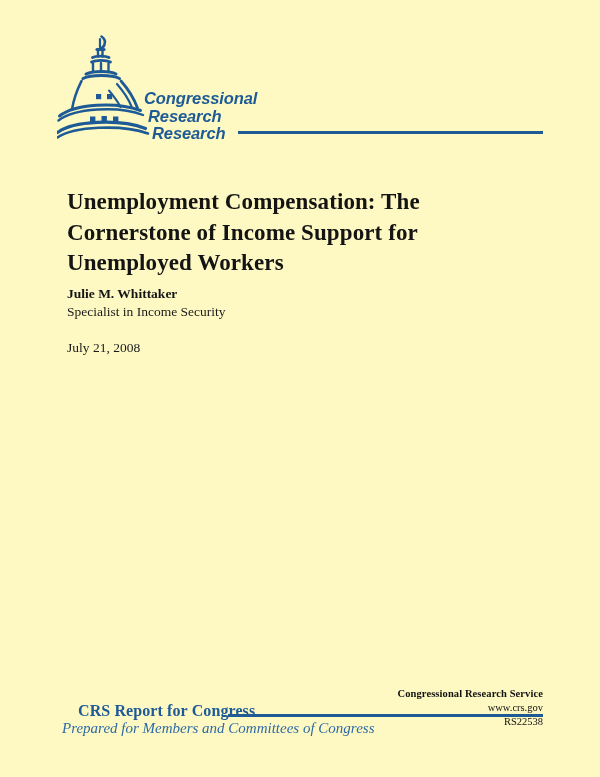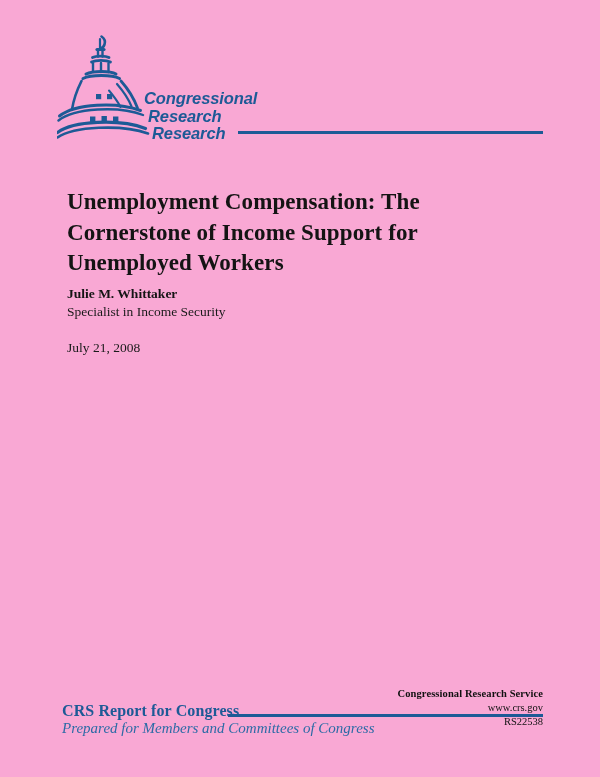--- a/index.html
+++ b/index.html
@@ -13,21 +13,21 @@
     position: relative;
     overflow: hidden;
     font-family: "Liberation Serif", serif;
     color: #000000;
     -webkit-font-smoothing: antialiased;
   }
 
   .page {
     position: absolute;
     inset: 0;
-    background: #f9a8d4;
+    background: #fef9c3;
   }
 
   
   .masthead {
     position: absolute;
     left: 57px;
     top: 30px;
     width: 486px;
     height: 110px;
   }
@@ -141,21 +141,21 @@
     bottom: 40px;
     width: 486px;
     height: 36px;
   }
   .footer-title-row {
     position: relative;
     height: 19px;
   }
   .footer-title {
     position: absolute;
-    left: 5px;
+    left: 21px;
     top: 0px;
     font-family: "Liberation Serif", serif;
     font-weight: bold;
     font-size: 16px;
     line-height: 19px;
     color: #1D5A96;
     letter-spacing: 0.1px;
     white-space: nowrap;
   }
   .footer-rule {

